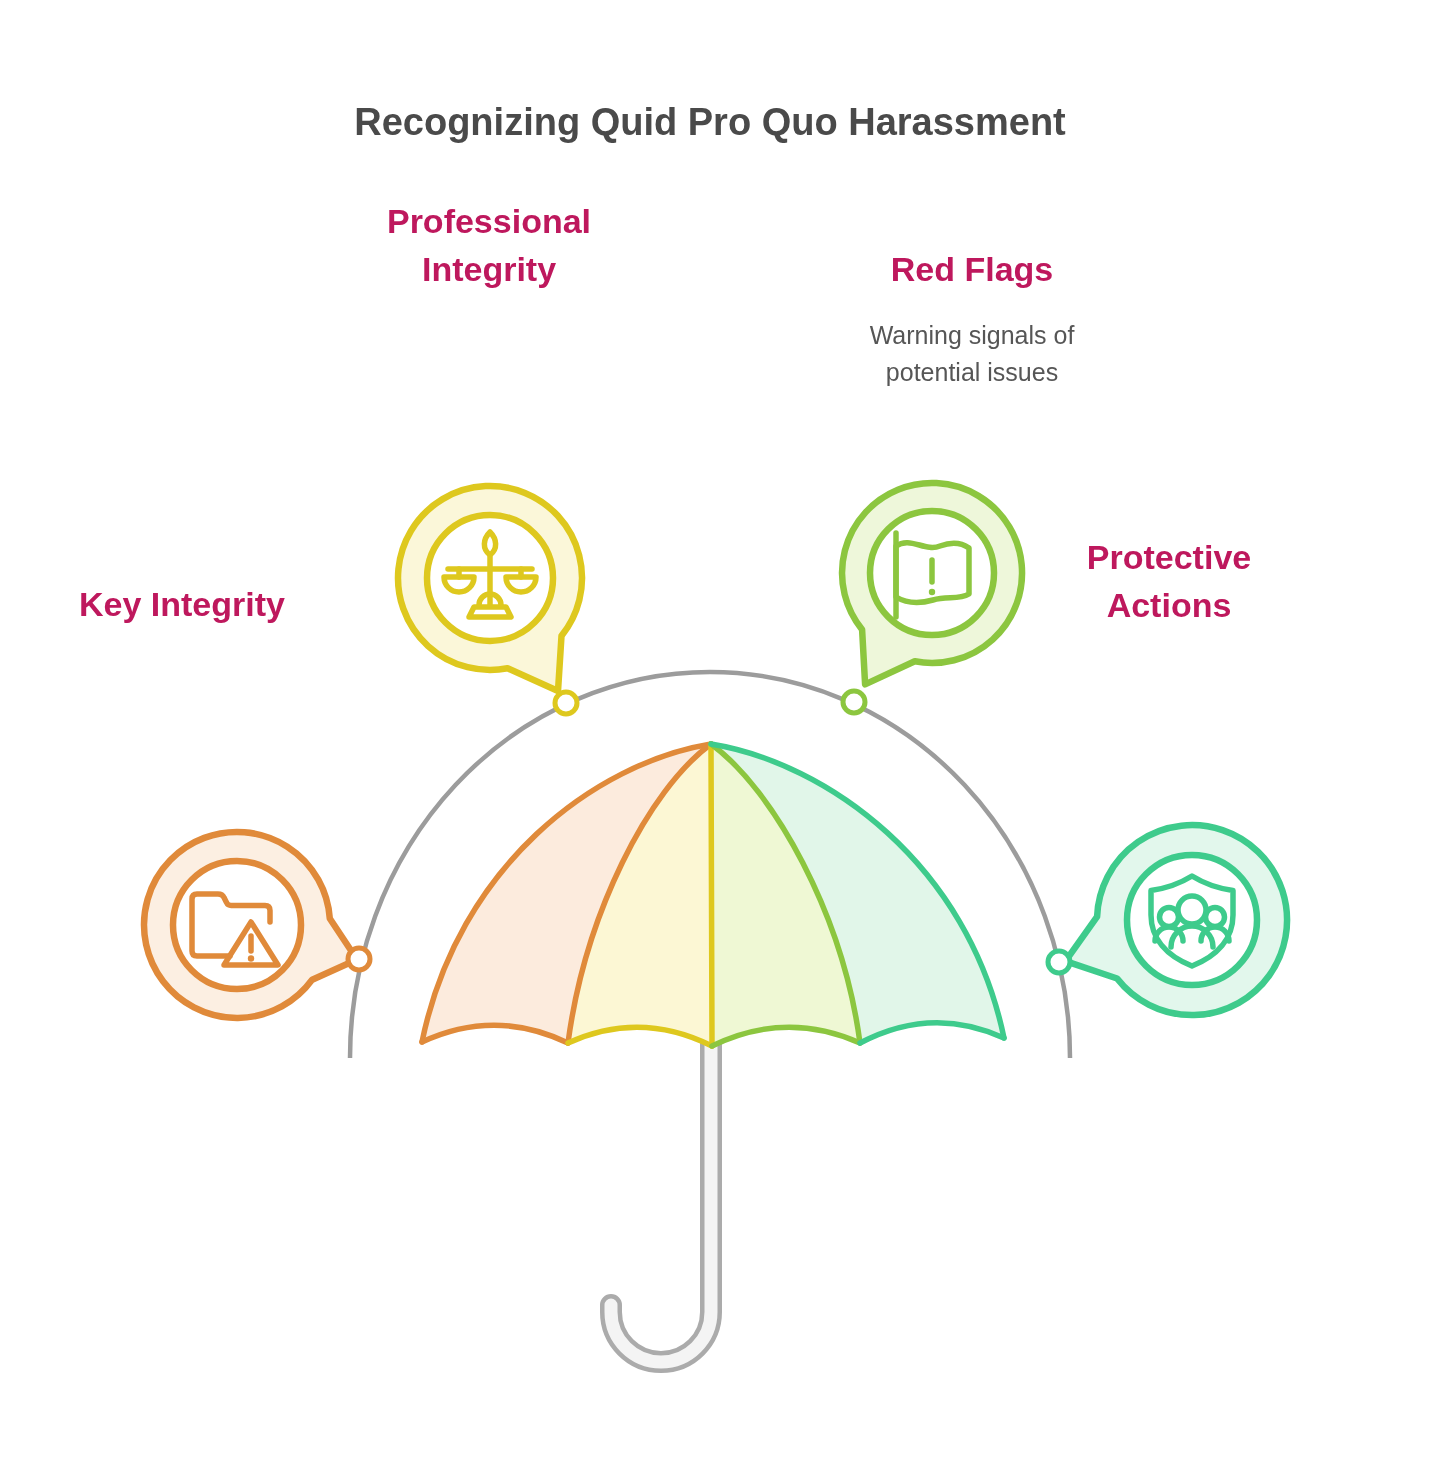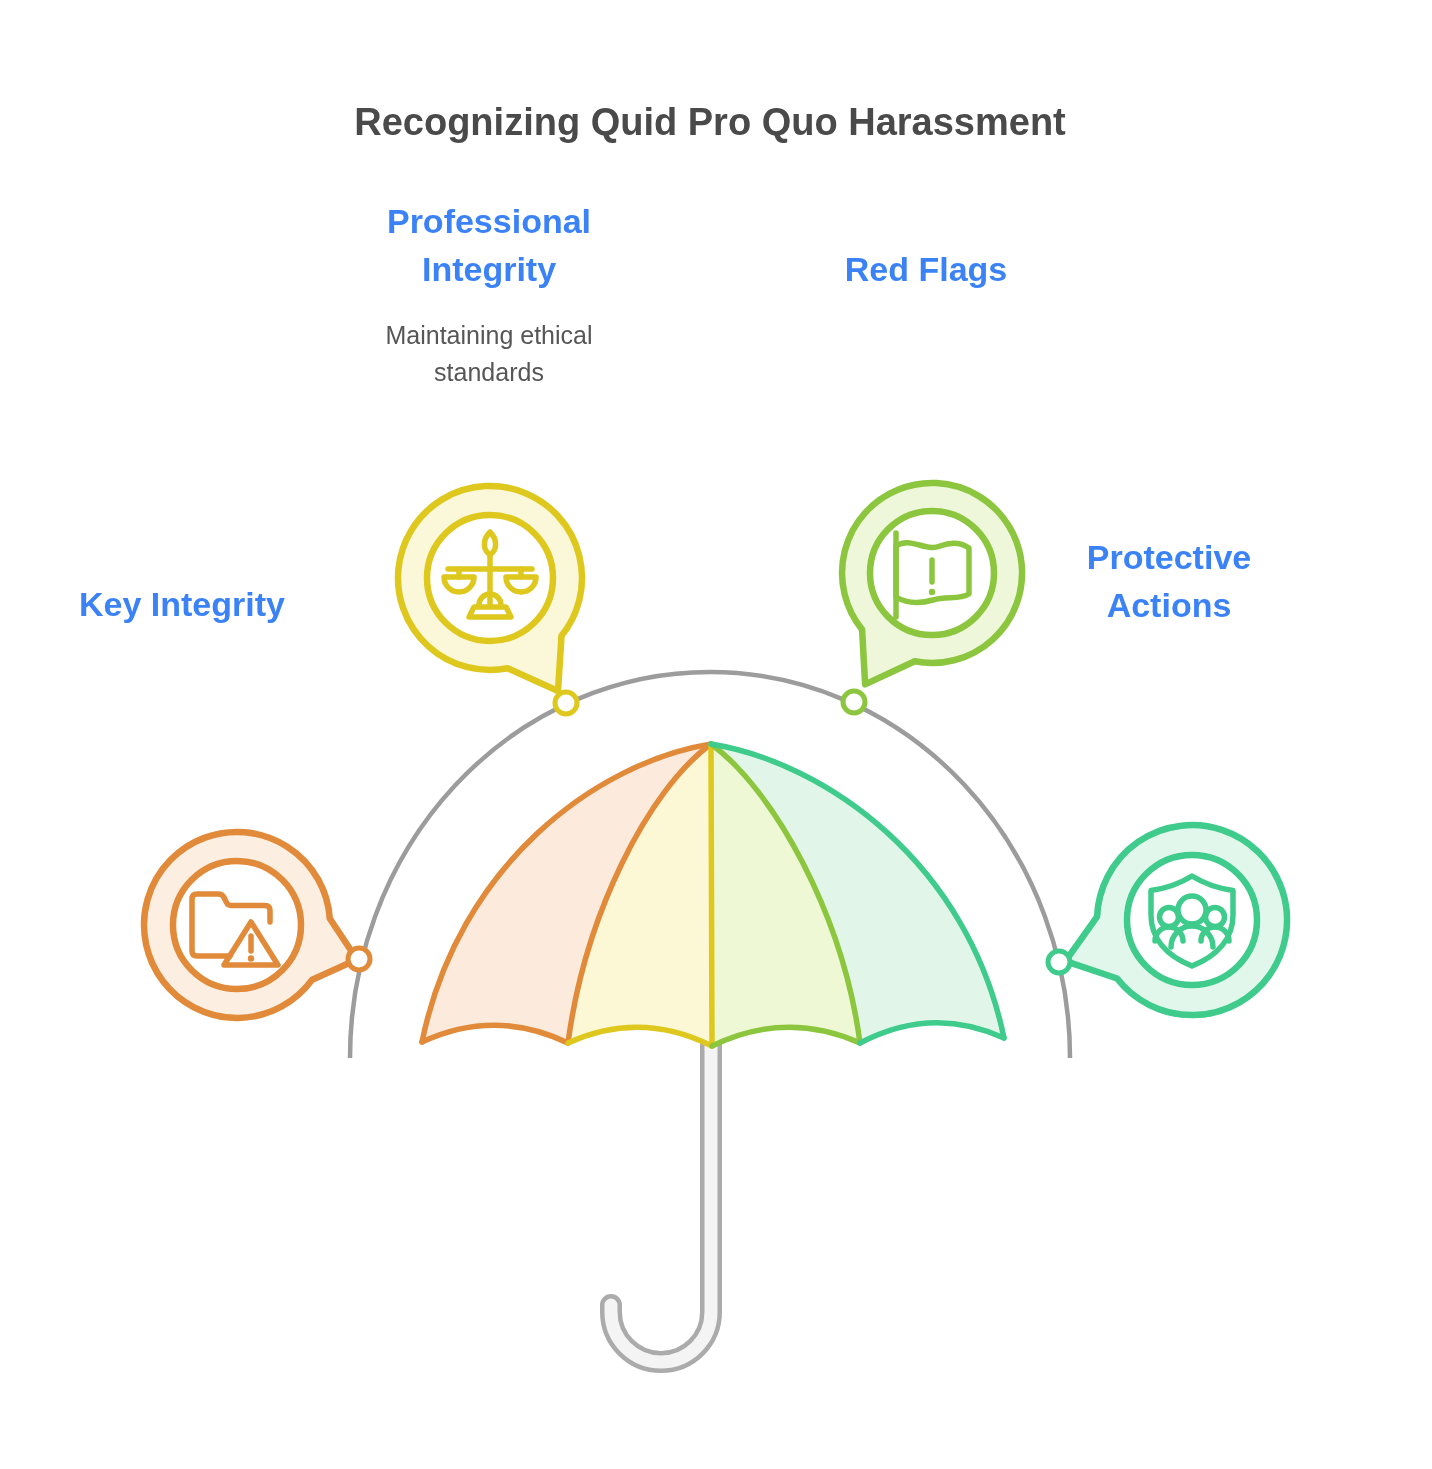--- a/index.html
+++ b/index.html
@@ -21,29 +21,29 @@
     color:#4a4a4a;text-align:center;margin:0;
   }
   .section-label{
     position:absolute;
     transform:translateX(-50%);
     text-align:center;
   }
   .section-label h2{
     margin:0;
     font-size:34px;font-weight:bold;line-height:48px;
-    color:#3b82f6;
+    color:#be185d;
   }
   .section-label p{
     margin:24px 0 0 0;
     font-size:25px;line-height:37px;
     color:#565656;
   }
   #label-professional-integrity{left:489px;top:197px;width:280px;}
-  #label-red-flags{left:926px;top:245px;width:300px;}
+  #label-red-flags{left:972px;top:245px;width:300px;}
   #label-key-indicators{left:182px;top:580px;width:300px;}
   #label-protective-actions{left:1169px;top:533px;width:270px;}
 </style>
 </head>
 <body>
 
 <div id="canvas">
 
   <svg id="art" width="1432" height="1469" viewBox="0 0 1432 1469" xmlns="http://www.w3.org/2000/svg">
 
@@ -127,25 +127,25 @@
         <path d="M -21 27 A 21 21 0 0 1 21 27"></path>
       </g>
       <circle cx="1059" cy="962" r="11" stroke-width="5" fill="#ffffff" stroke="#3ecb8c"></circle>
     </g>
   </svg>
 
   <h1 class="page-title">Recognizing Quid Pro Quo Harassment</h1>
 
   <div class="section-label" id="label-professional-integrity">
     <h2>Professional Integrity</h2>
-    <p>Maintaining ethical standards</p>
   </div>
 
   <div class="section-label" id="label-red-flags">
     <h2>Red Flags</h2>
+    <p>Warning signals of potential issues</p>
   </div>
 
   <div class="section-label" id="label-key-indicators">
     <h2>Key Integrity</h2>
   </div>
 
   <div class="section-label" id="label-protective-actions">
     <h2>Protective Actions</h2>
   </div>
 

